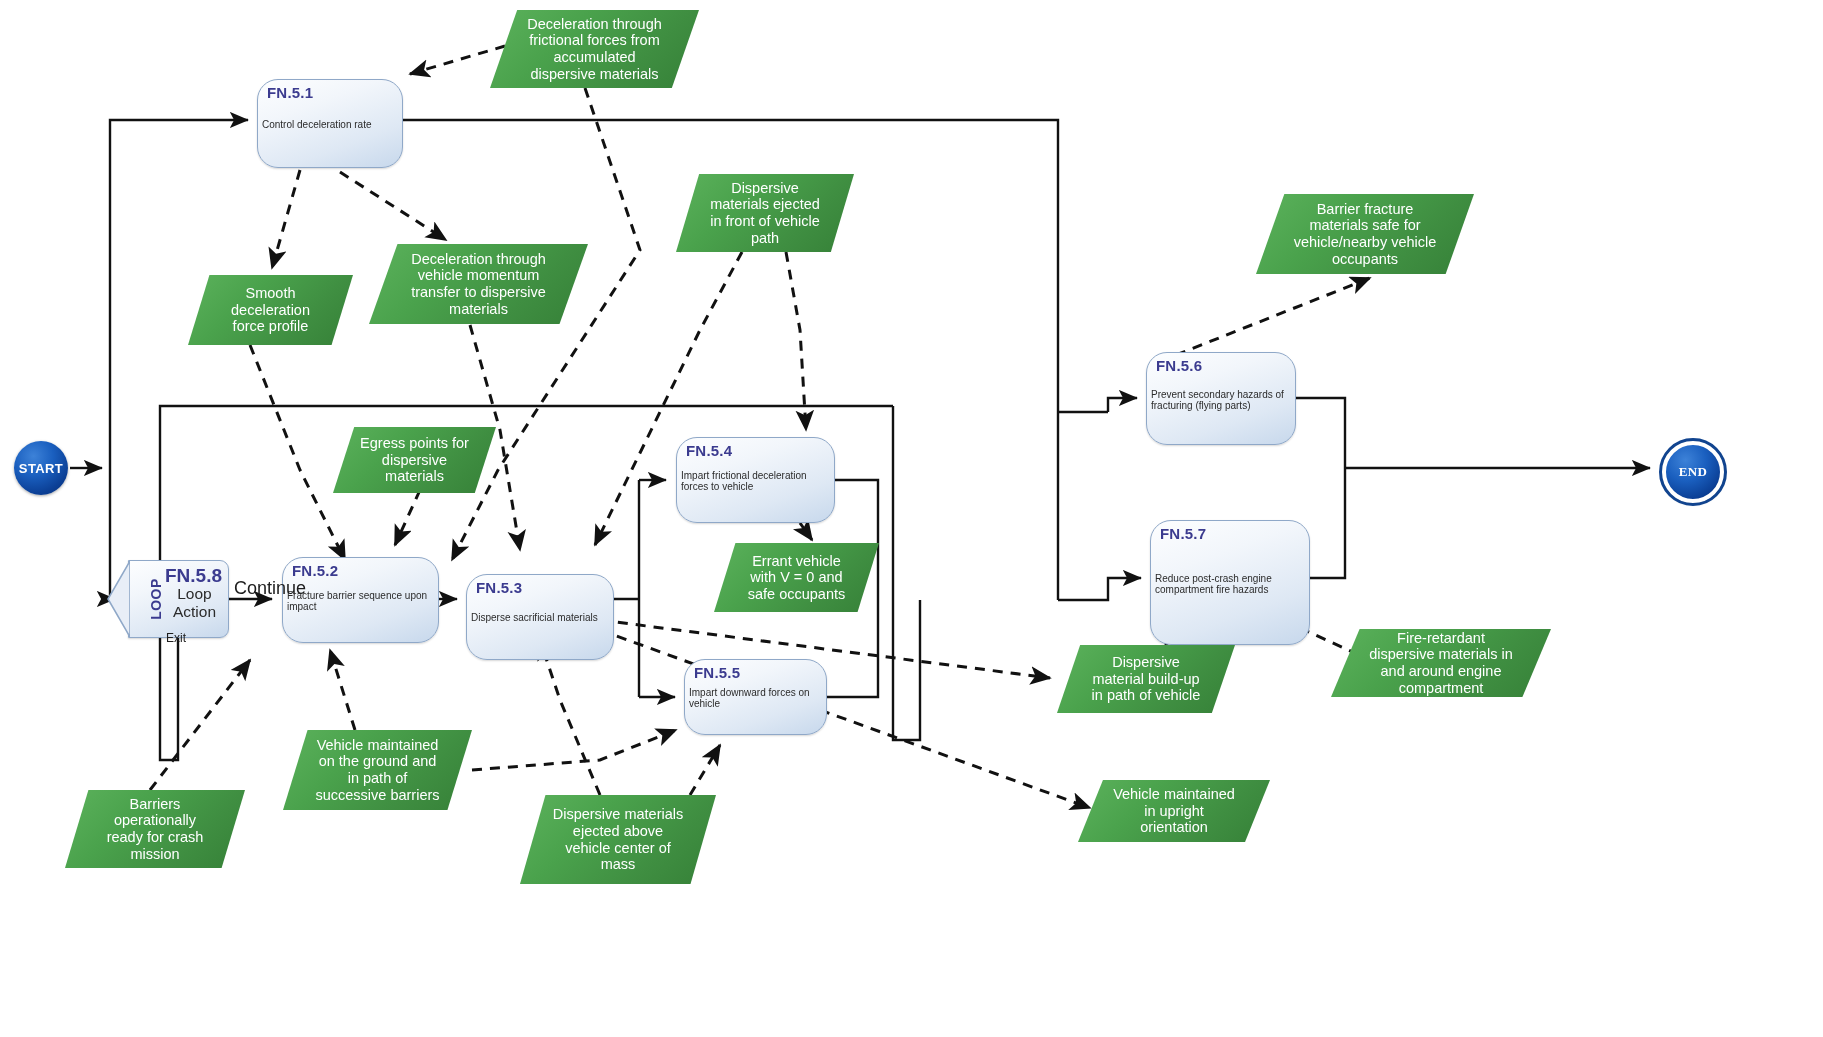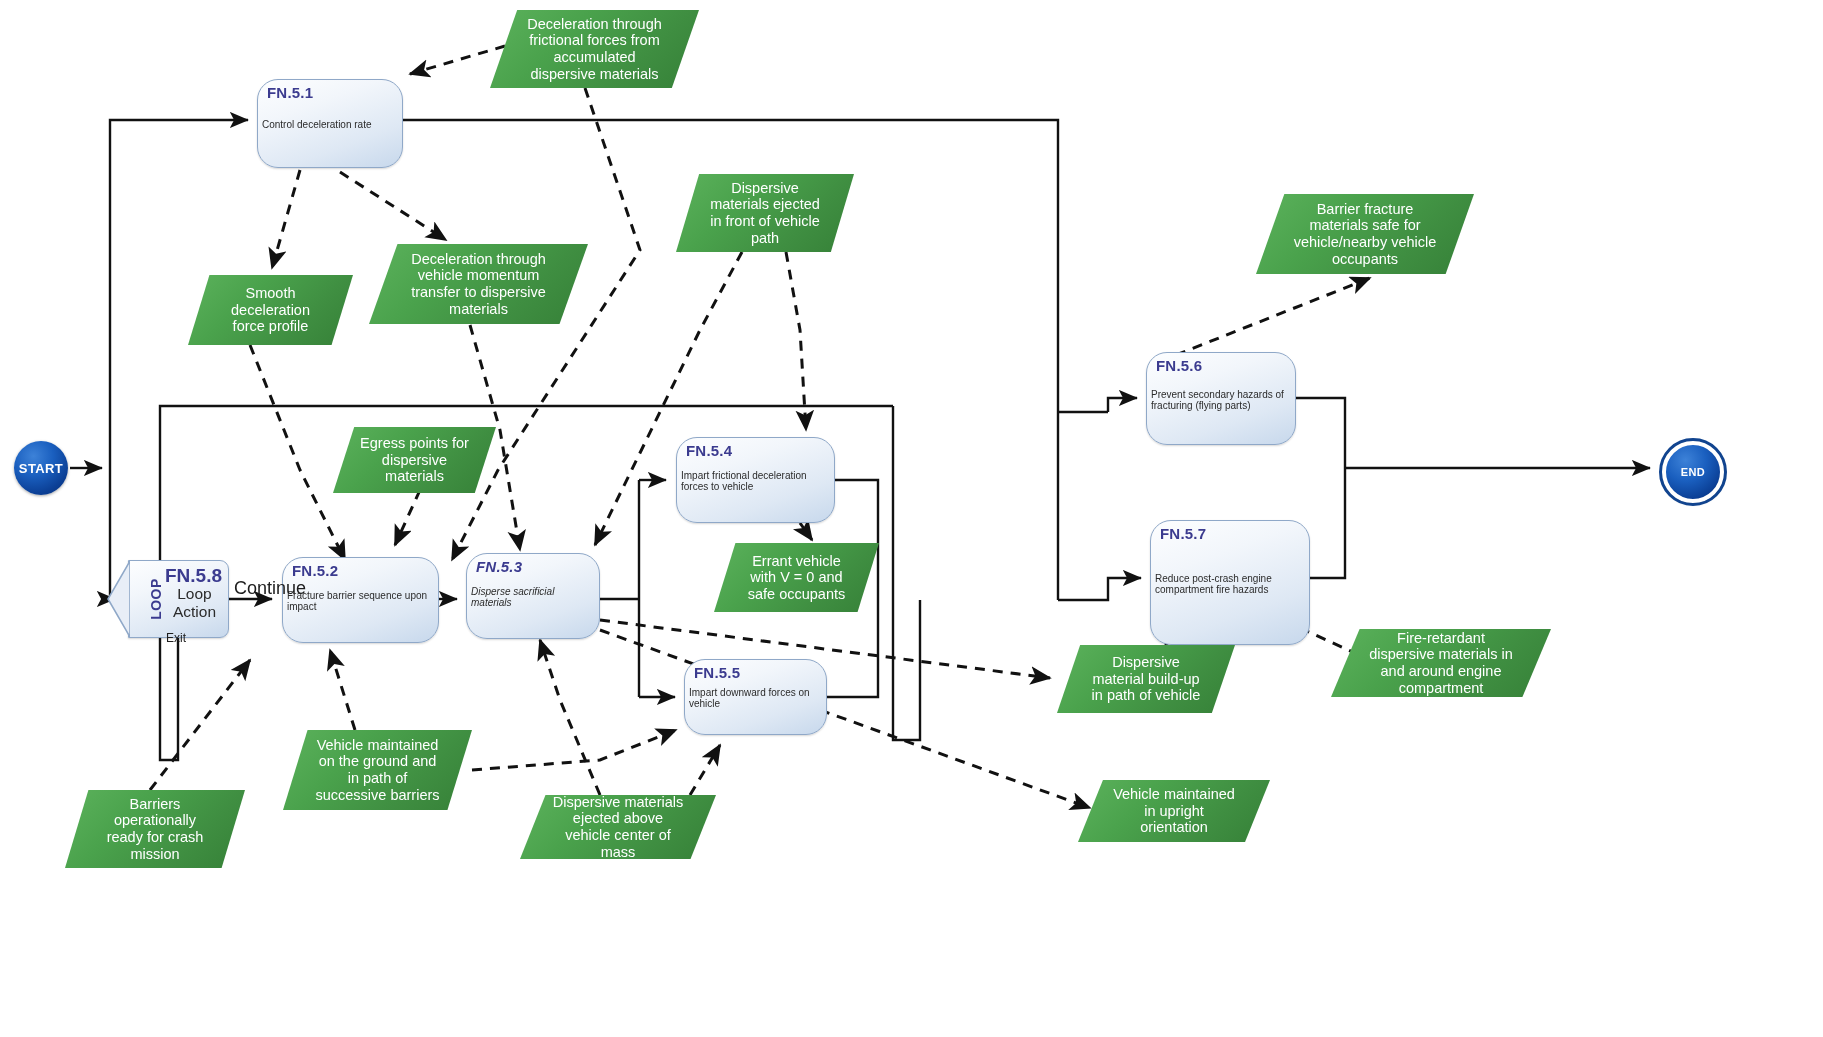--- a/index.html
+++ b/index.html
@@ -36,22 +36,22 @@
       -webkit-clip-path:polygon(13% 0,100% 0,87% 100%,0 100%);
       clip-path:polygon(13% 0,100% 0,87% 100%,0 100%);}
   .para span{padding:0 16%;display:block;}
 
   
   .term{position:absolute;border-radius:50%;display:flex;align-items:center;justify-content:center;
       color:#fff;font-weight:bold;letter-spacing:.4px;}
   .term.start{background:radial-gradient(circle at 36% 28%,#3d82d8 0%,#1a5fbf 38%,#0b3f95 72%,#082f73 100%);
       font-size:13px;box-shadow:0 1px 3px rgba(0,0,0,.35);}
   .term.end{background:radial-gradient(circle at 36% 28%,#3d82d8 0%,#1a5fbf 40%,#0b3f95 75%,#082f73 100%);
-      border:4px solid #ffffff;outline:3px solid #11448f;font-size:11px;
-      box-shadow:0 1px 3px rgba(0,0,0,.35);}
+      border:4px solid #ffffff;outline:3px solid #11448f;font-size:13px;
+      box-shadow:0 1px 3px rgba(0,0,0,.35);font-family:Liberation Serif, serif;}
 
   
   .elabel{position:absolute;font-size:18px;color:#1d1d1d;white-space:nowrap;}
 </style>
 </head>
 <body>
 
 <div id="stage">
 
   <svg id="edges" viewBox="0 0 1823 1037" xmlns="http://www.w3.org/2000/svg">
@@ -126,21 +126,21 @@
   </div>
 
   <div class="fn" style="left:257px;top:79px;width:146px;height:89px;">
     <div class="fnid">FN.5.1</div>
     <div class="fnlabel">Control deceleration rate</div>
   </div>
   <div class="fn" style="left:282px;top:557px;width:157px;height:86px;">
     <div class="fnid">FN.5.2</div>
     <div class="fnlabel">Fracture barrier sequence upon impact</div>
   </div>
-  <div class="fn" style="left:466px;top:553px;width:134px;height:86px;font-style:italic;">
+  <div class="fn" style="left:466px;top:574px;width:148px;height:86px;">
     <div class="fnid">FN.5.3</div>
     <div class="fnlabel">Disperse sacrificial materials</div>
   </div>
   <div class="fn" style="left:676px;top:437px;width:159px;height:86px;">
     <div class="fnid">FN.5.4</div>
     <div class="fnlabel">Impart frictional deceleration forces to vehicle</div>
   </div>
   <div class="fn" style="left:684px;top:659px;width:143px;height:76px;">
     <div class="fnid">FN.5.5</div>
     <div class="fnlabel">Impart downward forces on vehicle</div>
@@ -195,17 +195,17 @@
     </div>
   <div class="para" style="left:283px;top:730px;width:189px;height:80px;">
     <span>Vehicle maintained on the ground and in path of successive barriers</span>
     </div>
   <div class="para" style="left:1078px;top:780px;width:192px;height:62px;">
     <span>Vehicle maintained in upright orientation</span>
     </div>
   <div class="para" style="left:65px;top:790px;width:180px;height:78px;">
     <span>Barriers operationally ready for crash mission</span>
     </div>
-  <div class="para" style="left:520px;top:795px;width:196px;height:64px;">
+  <div class="para" style="left:520px;top:795px;width:196px;height:89px;">
     <span>Dispersive materials ejected above vehicle center of mass</span>
     </div>
 
 </div>
 
 </body></html>

